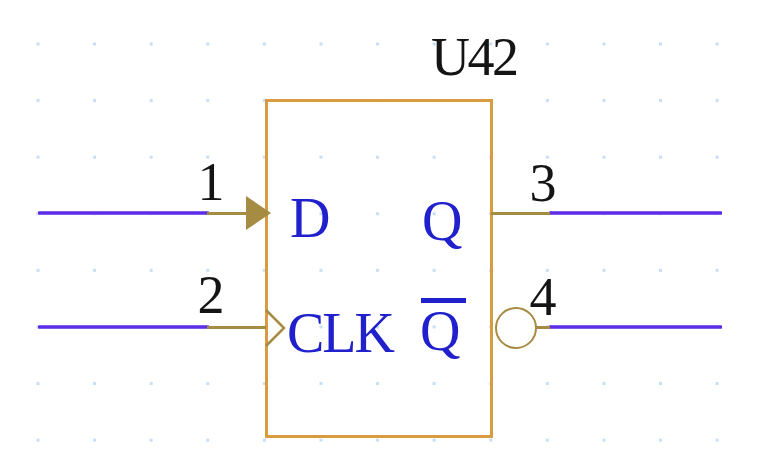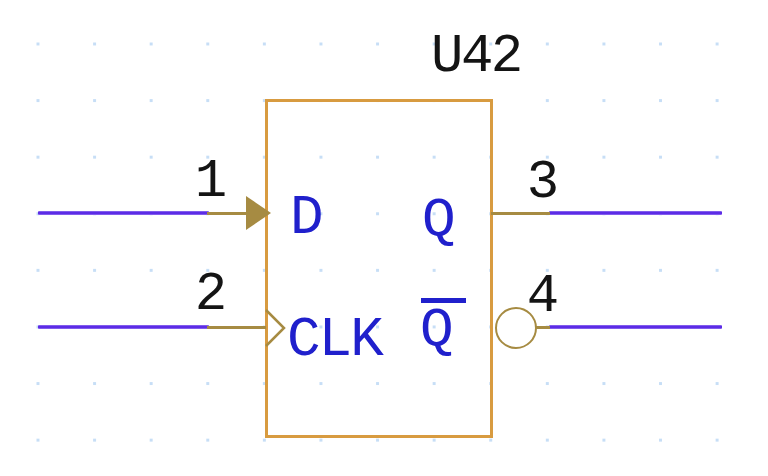--- a/index.html
+++ b/index.html
@@ -9,21 +9,21 @@
   }
   .canvas {
     position: relative;
     width: 768px;
     height: 476px;
     overflow: hidden;
     background-color: #ffffff;
     background-image: radial-gradient(circle, #c7def6 1.4px, rgba(199,222,246,0) 1.7px);
     background-size: 56.6px 56.6px;
     background-position: 9.7px 15.7px;
-    font-family: Liberation Mono, monospace;
+    font-family: Liberation Serif, serif;
   }
 
   
   .body-rect {
     position: absolute;
     left: 265px;
     top: 99px;
     width: 222px;
     height: 333px;
     border: 3px solid #d89b40;
@@ -102,21 +102,21 @@
   
   .pin-label {
     position: absolute;
     color: #2020cc;
     font-size: 56px;
     line-height: 1;
     letter-spacing: -2px;
     white-space: nowrap;
   }
   .label-d   { left: 290px; top: 190px; }
-  .label-clk { left: 287px; top: 312px; }
+  .label-clk { left: 287px; top: 305px; }
   .label-q   { left: 422px; top: 193px; }
   .label-qb  { left: 420px; top: 303px; }
 
   
   .qbar-overline {
     position: absolute;
     left: 421px;
     top: 298px;
     width: 45px;
     height: 5px;

